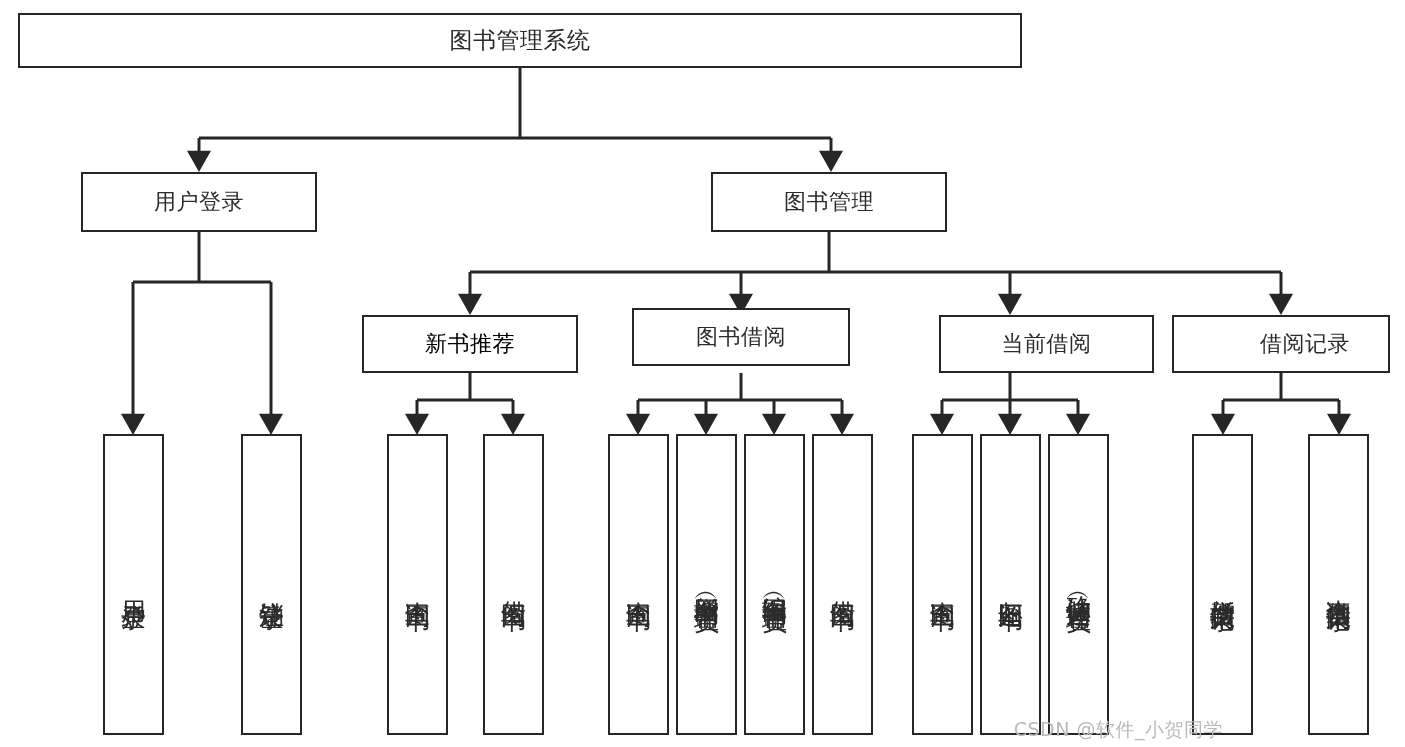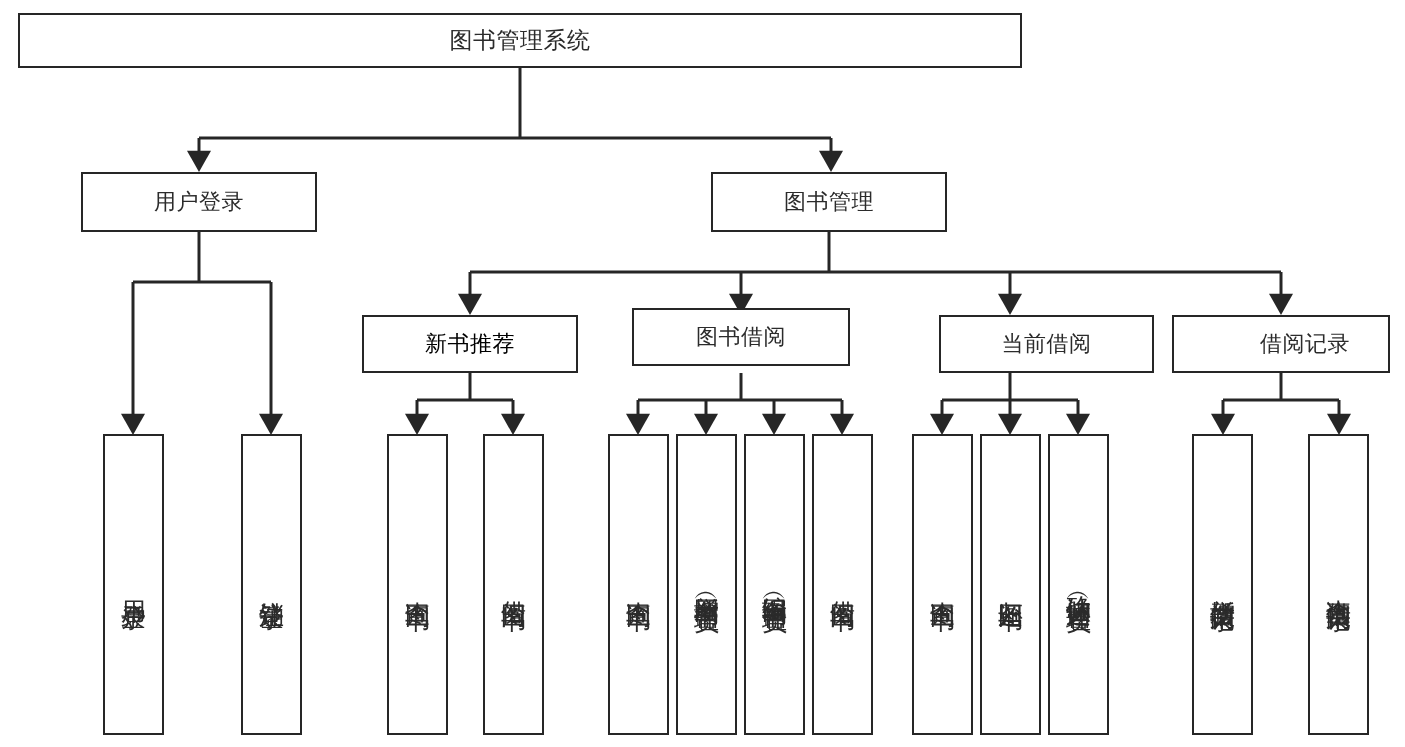--- a/index.html
+++ b/index.html
@@ -206,14 +206,15 @@
   </div>
 
   <div class="node vert" style="left: 1192px; top: 434px; width: 61px; height: 301px; border-color: rgb(38, 38, 38); background: rgb(255, 255, 255); color: rgb(43, 43, 43);">
     <span class="lbl">新增借阅记录</span>
   </div>
 
   <div class="node vert" style="left: 1308px; top: 434px; width: 61px; height: 301px; border-color: rgb(38, 38, 38); background: rgb(255, 255, 255); color: rgb(43, 43, 43);">
     <span class="lbl">查询借阅记录</span>
   </div>
 
+  <div id="watermark" style="color: rgb(185, 185, 185);">CSDN @软件_小贺同学</div>
 
 </div>
 
 </body></html>

